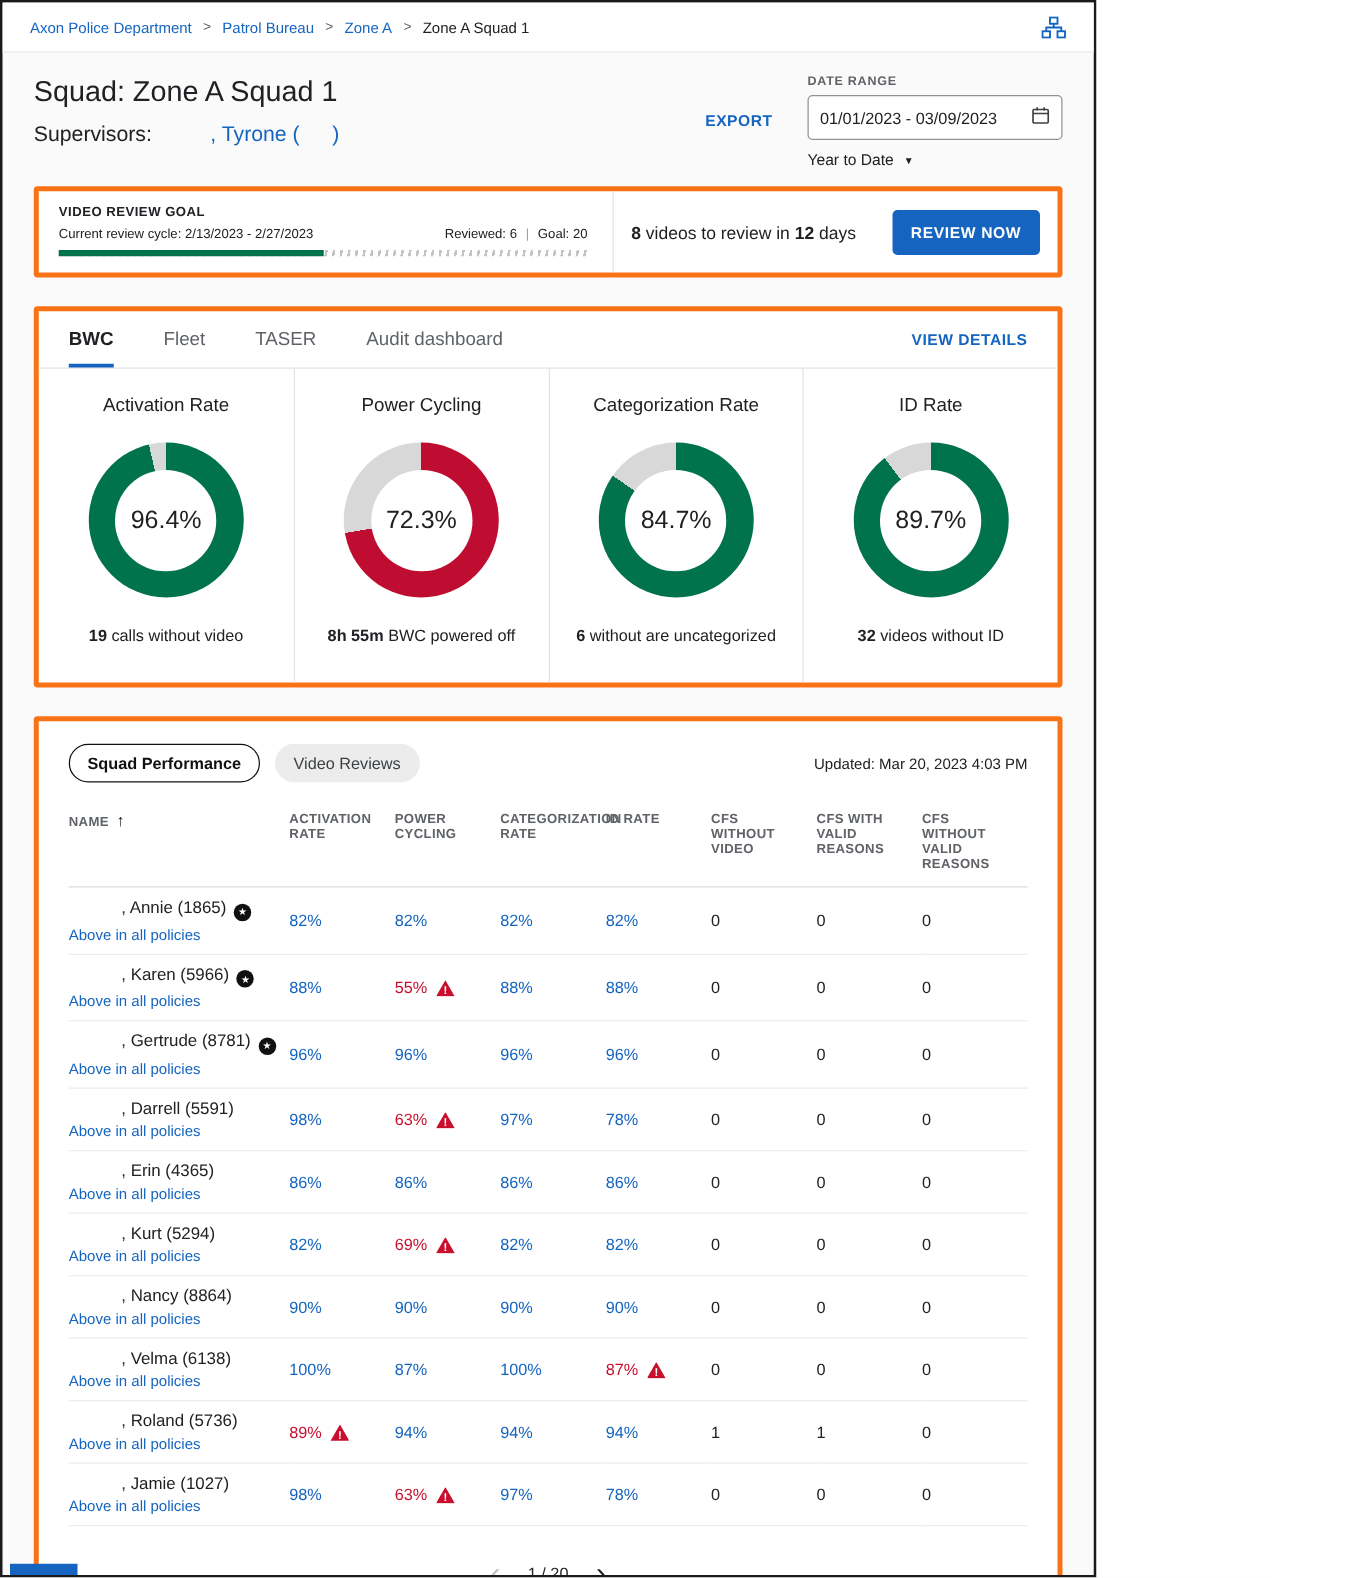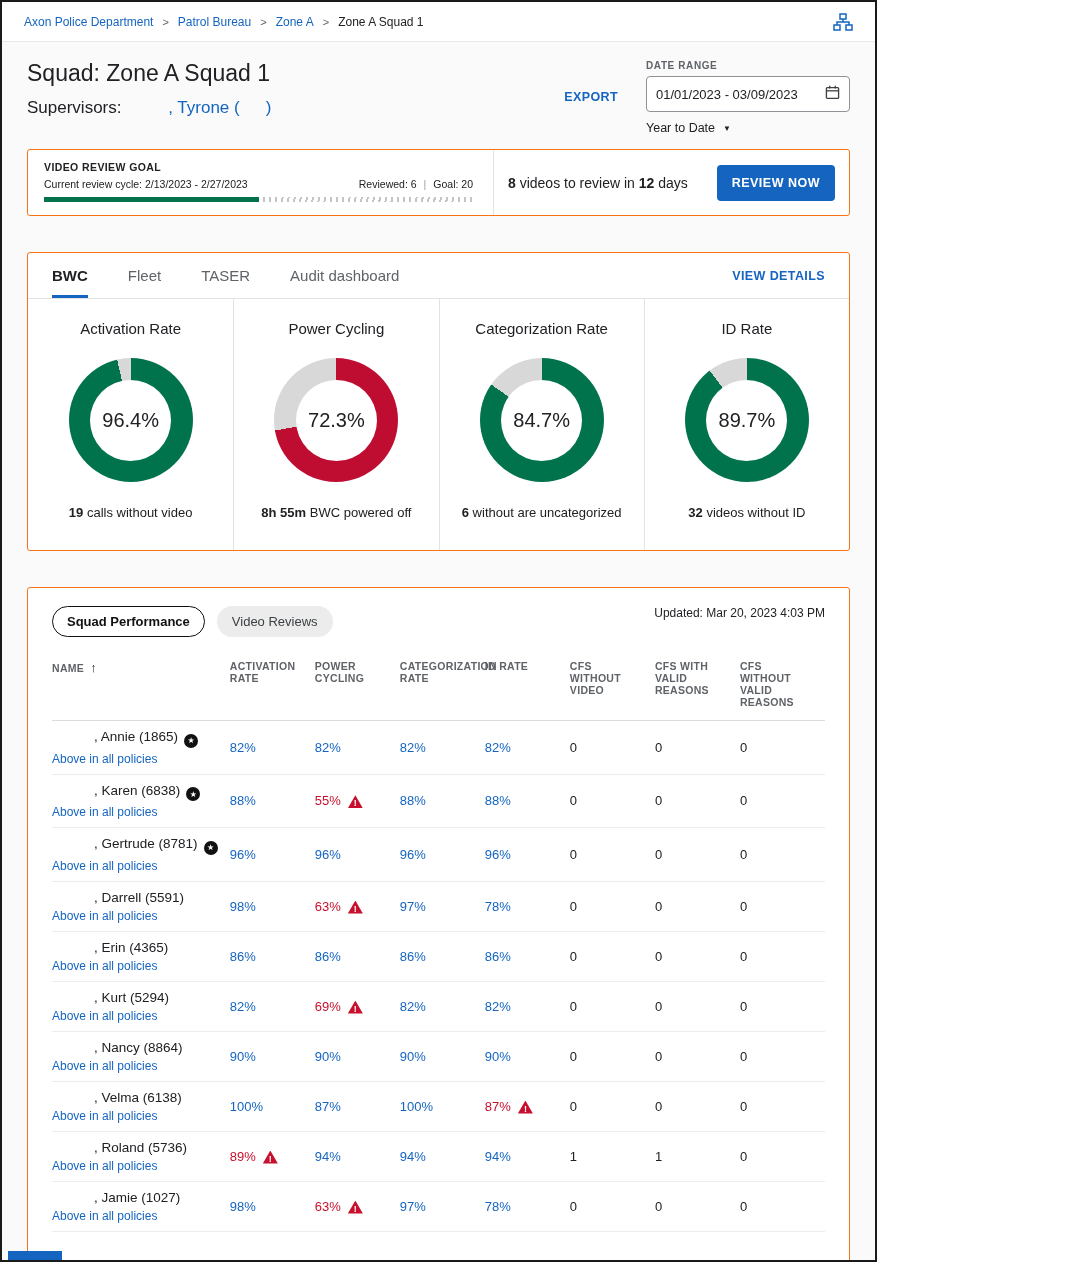--- a/index.html
+++ b/index.html
@@ -25,21 +25,21 @@
   .gap-sm { display:inline-block; width:26px; }
 
   .ph-right { display:flex; align-items:flex-start; gap:28px; }
   .export { color:#1565c0; font-size:12.5px; font-weight:700; letter-spacing:.4px; margin-top:30px; }
   .date-label { font-size:10px; color:#5f6368; letter-spacing:.6px; font-weight:700; }
   .date-input { margin-top:5px; width:204px; height:36px; border:1px solid #8f9398; border-radius:4px; display:flex; align-items:center; justify-content:space-between; padding:0 9px; font-size:13px; background:#fff; cursor:pointer; }
   .preset { margin-top:9px; font-size:12.5px; display:flex; align-items:center; gap:8px; cursor:pointer; }
   .caret { font-size:8px; color:#202124; }
 
   
-  .card { background:#fff; border:1px solid #f97316; border-radius:3px; margin:0 25px 36px; }
+  .card { background:#fff; border:4px solid #f97316; border-radius:3px; margin:0 25px 23px; }
 
   
   .goal-card { display:flex; }
   .goal-left { flex:1; padding:11px 20px 13px 16px; }
   .goal-title { font-size:10.5px; font-weight:700; letter-spacing:.4px; }
   .goal-row { display:flex; justify-content:space-between; margin-top:5px; font-size:10.5px; }
   .goal-counts .bar-sep { margin:0 7px; color:#9aa0a6; }
   .progress { position:relative; height:5px; margin-top:7px; background:repeating-linear-gradient(100deg, #c4c4c4 0 2px, #ffffff 2px 6px); }
   .progress-fill { position:absolute; left:0; top:0; bottom:0; background:#00734c; }
   .goal-right { width:356px; border-left:1px solid #e3e3e3; display:flex; align-items:center; justify-content:space-between; padding:0 14px; }
@@ -56,21 +56,21 @@
   
   .metrics { display:grid; grid-template-columns:repeat(4,1fr); }
   .metric { padding:21px 10px 30px; text-align:center; }
   .metric + .metric { border-left:1px solid #e3e3e3; }
   .metric-title { font-size:15px; font-weight:500; }
   .donut { width:124px; height:124px; border-radius:50%; margin:21px auto 0; display:flex; align-items:center; justify-content:center; }
   .donut-inner { width:81px; height:81px; border-radius:50%; background:#fff; display:flex; align-items:center; justify-content:center; font-size:20px; font-weight:500; }
   .metric-detail { margin-top:23px; font-size:13px; }
 
   
-  .perf-header { display:flex; justify-content:space-between; align-items:flex-start; padding:18px 24px 15px; }
+  .perf-header { display:flex; justify-content:space-between; align-items:center; padding:18px 24px 15px; }
   .pills { display:flex; gap:12px; }
   .pill { border-radius:16px; padding:7px 14px; font-size:13px; cursor:pointer; font-family:inherit; border:1.5px solid transparent; background:#ececec; color:#3c4043; }
   .pill.active { background:#fff; border-color:#111; color:#111; font-weight:700; }
   .updated { font-size:12px; }
 
   table { width:calc(100% - 48px); margin:2px 24px 0; border-collapse:collapse; table-layout:fixed; }
   th { text-align:left; font-size:10.5px; color:#5f6368; font-weight:700; letter-spacing:.3px; padding:6px 10px 12px 0; border-bottom:1px solid #dcdcdc; vertical-align:top; }
   .sort-arrow { font-size:13px; margin-left:6px; color:#202124; cursor:pointer; }
   td { border-bottom:1px solid #ececec; padding:8px 10px 8px 0; font-size:13px; vertical-align:middle; height:50px; }
   .officer-name { color:#202124; font-size:13.5px; }
@@ -251,21 +251,21 @@
             <td><div><span class="gap-lg"></span><a class="officer-name">, Annie (1865)</a><span class="badge-star">★</span></div><a class="policy-link">Above in all policies</a></td>
             <td class="pct-cell"><a class="pct">82%</a></td>
             <td class="pct-cell"><a class="pct">82%</a></td>
             <td class="pct-cell"><a class="pct">82%</a></td>
             <td class="pct-cell"><a class="pct">82%</a></td>
             <td class="count-cell">0</td>
             <td class="count-cell">0</td>
             <td class="count-cell">0</td>
           </tr>
           <tr>
-            <td><div><span class="gap-lg"></span><a class="officer-name">, Karen (6838)</a><span class="badge-star">★</span></div><a class="policy-link">Above in all policies</a></td>
+            <td><div><span class="gap-lg"></span><a class="officer-name">, Karen (5966)</a><span class="badge-star">★</span></div><a class="policy-link">Above in all policies</a></td>
             <td class="pct-cell"><a class="pct">88%</a></td>
             <td class="pct-cell warn"><a class="pct">55%</a><span class="tri">!</span></td>
             <td class="pct-cell"><a class="pct">88%</a></td>
             <td class="pct-cell"><a class="pct">88%</a></td>
             <td class="count-cell">0</td>
             <td class="count-cell">0</td>
             <td class="count-cell">0</td>
           </tr>
           <tr>
             <td><div><span class="gap-lg"></span><a class="officer-name">, Gertrude (8781)</a><span class="badge-star">★</span></div><a class="policy-link">Above in all policies</a></td>

